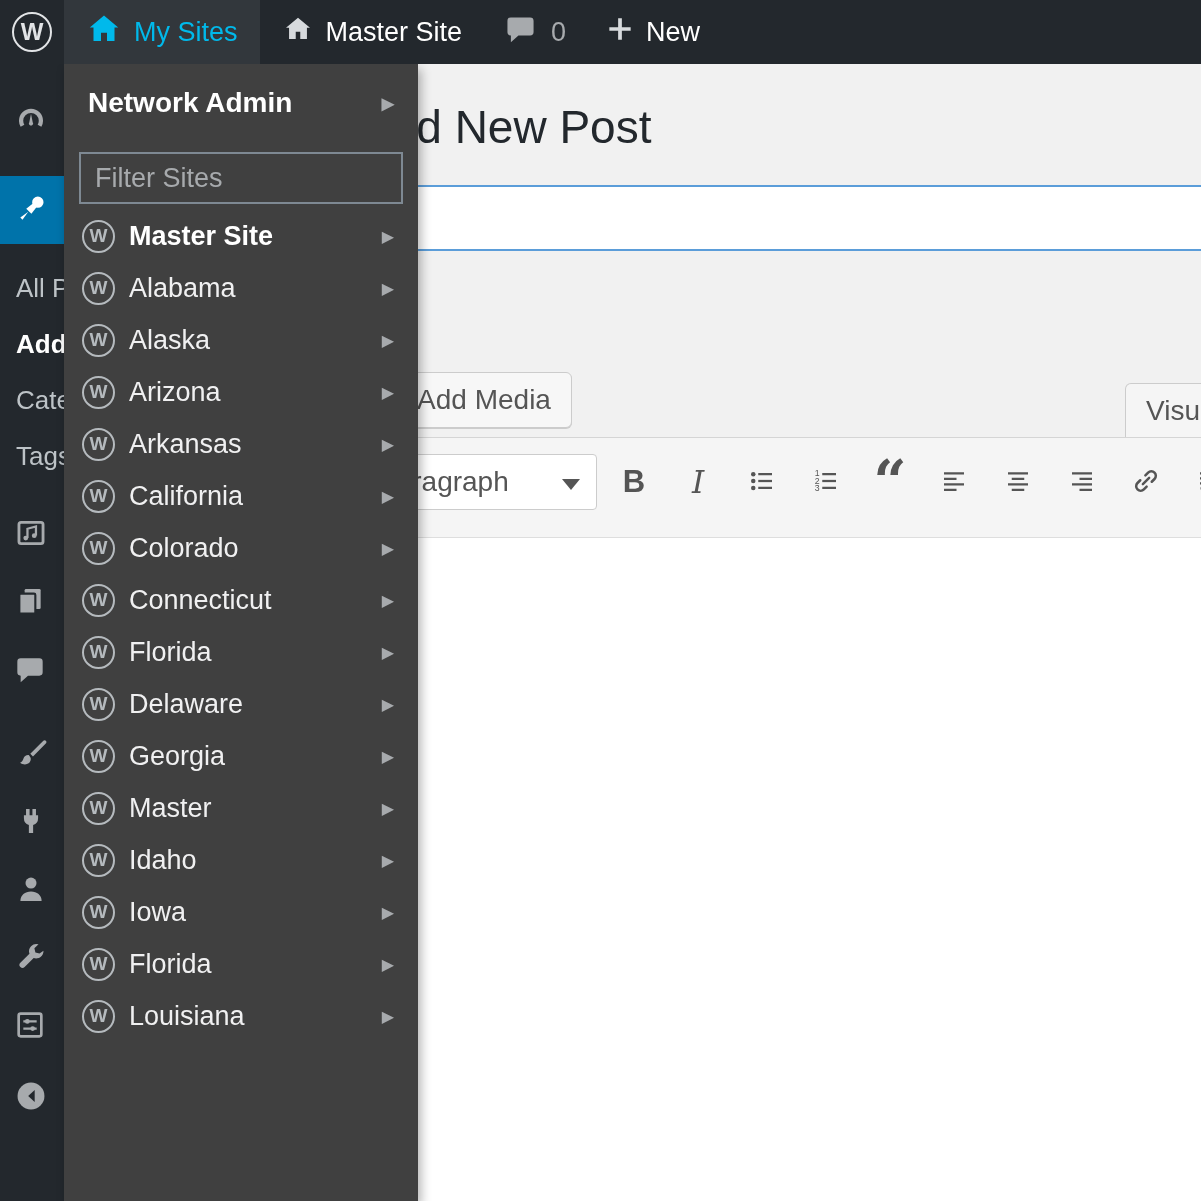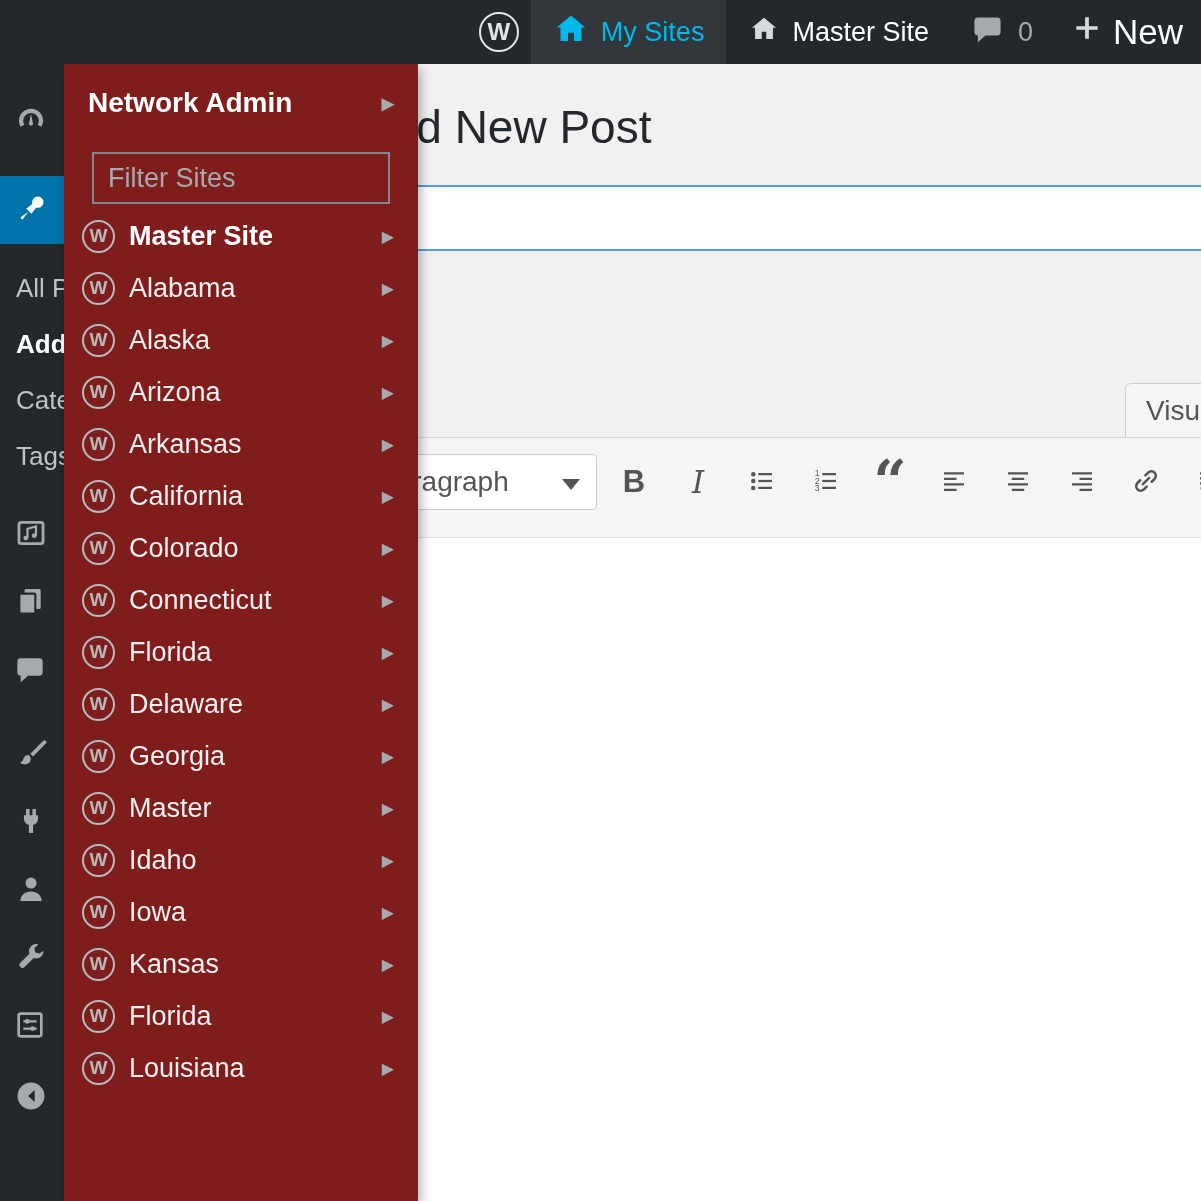--- a/index.html
+++ b/index.html
@@ -27,53 +27,64 @@
 
   
   .sidebar { position:absolute; left:0; top:64px; width:320px; height:1137px; background:#23282d; z-index:10; }
   .menu-item { position:absolute; left:0; width:320px; height:68px; display:flex; align-items:center; padding-left:14px; cursor:pointer; }
   .menu-item.active { background:#0073aa; }
   .sub-item { height:56px; display:flex; align-items:center; padding-left:16px; font-size:26px; color:#bdc3c7; cursor:pointer; }
   .sub-item.current { color:#fff; font-weight:700; }
   .submenu { position:absolute; left:0; top:196px; width:320px; }
 
   
-  .admin-bar { position:absolute; left:0; top:0; width:1201px; height:64px; background:#23282d; z-index:30; display:flex; align-items:stretch; color:#fff;justify-content:flex-end; }
+  .admin-bar { position:absolute; left:0; top:0; width:1201px; height:64px; background:#23282d; z-index:30; display:flex; align-items:stretch; color:#fff; }
   .ab-item { display:flex; align-items:center; cursor:pointer; }
   .ab-logo-item { width:64px; justify-content:center; }
   .ab-mysites { background:#32373c; color:#00b9eb; padding:0 22px; gap:12px; font-size:27px; }
   .ab-site { padding:0 22px; gap:12px; font-size:27px; color:#fff; }
   .ab-comments { padding:0 20px; gap:14px; font-size:27px; color:#a7aaad; }
-  .ab-new { padding:0 18px; gap:10px; font-size:35px; color:#fff; }
+  .ab-new { padding:0 18px; gap:10px; font-size:27px; color:#fff; }
   .wp-glyph { border-radius:50%; border:2.5px solid currentColor; display:flex; align-items:center; justify-content:center; font-weight:700; }
   .wp-glyph::before { content:"W"; }
   .ab-wp { width:40px; height:40px; font-size:24px; color:#e2e4e6; }
 
   
-  .ms-panel { position:absolute; left:64px; top:64px; width:354px; height:1137px; background:#7f1d1d; z-index:20; box-shadow:3px 5px 10px rgba(0,0,0,.3); }
+  .ms-panel { position:absolute; left:64px; top:64px; width:354px; height:1137px; background:#404040; z-index:20; box-shadow:3px 5px 10px rgba(0,0,0,.3); }
   .ms-network { height:78px; display:flex; align-items:center; padding-left:24px; font-size:28px; font-weight:600; color:#fff; position:relative; cursor:pointer; }
-  .ms-filter { margin:10px 28px 6px; }
+  .ms-filter { margin:10px 15px 6px; }
   .ms-filter input { width:100%; height:52px; background:transparent; border:2px solid #7e8993; color:#eee; font-size:27px; padding:0 14px; font-family:"Liberation Sans",sans-serif; outline:none; }
   .ms-filter input::placeholder { color:#a7aaad; opacity:1; }
   .ms-item { height:52px; display:flex; align-items:center; padding-left:18px; gap:14px; font-size:27px; color:#f0f0f1; position:relative; cursor:pointer; }
   .ms-item.current .ms-label { font-weight:700; color:#fff; }
   .wp-badge { width:33px; height:33px; font-size:19px; color:#b5babe; flex:0 0 33px; }
   .chev { position:absolute; right:24px; top:50%; transform:translateY(-50%); color:#a7aaad; font-size:16px; }
   .chev::before { content:"\25B6"; }
 </style>
 </head>
 <body>
 
 <div class="screen">
 
   <main class="content">
     <h1 class="page-title">Add New Post</h1>
 
     <input class="title-input" value="" style="">
 
+    <button class="add-media-btn">
+      <span>
+        <svg viewBox="0 0 24 24" width="26" height="26">
+            <rect x="3.5" y="4.5" width="17" height="15" rx="1.5" fill="none" stroke="#82878c" stroke-width="2"></rect>
+            <path d="M9.5 15.5 V9 l6-1.6 v6.4" fill="none" stroke="#82878c" stroke-width="1.6"></path>
+            <circle cx="8.3" cy="15.6" r="1.7" fill="#82878c"></circle>
+            <circle cx="14.3" cy="13.9" r="1.7" fill="#82878c"></circle>
+          </svg>
+      </span>
+      <span>Add Media</span>
+    </button>
 
     <div class="tab-visual">
       <span>Visual</span>
     </div>
 
     <div class="editor-box">
       <div class="mce-toolbar">
 
         <div class="format-select">
           <span>Paragraph</span>
@@ -386,25 +397,20 @@
         </div>
 
 
 
         <div class="ms-item">
           <span class="wp-glyph wp-badge"></span>
           <span class="ms-label">Iowa</span>
           <span class="chev"></span>
         </div>
 
-        <div class="ms-item">
-          <span class="wp-glyph wp-badge"></span>
-          <span class="ms-label">Kansas</span>
-          <span class="chev"></span>
-        </div>
 
         <div class="ms-item">
           <span class="wp-glyph wp-badge"></span>
           <span class="ms-label">Florida</span>
           <span class="chev"></span>
         </div>
 
         <div class="ms-item">
           <span class="wp-glyph wp-badge"></span>
           <span class="ms-label">Louisiana</span>

